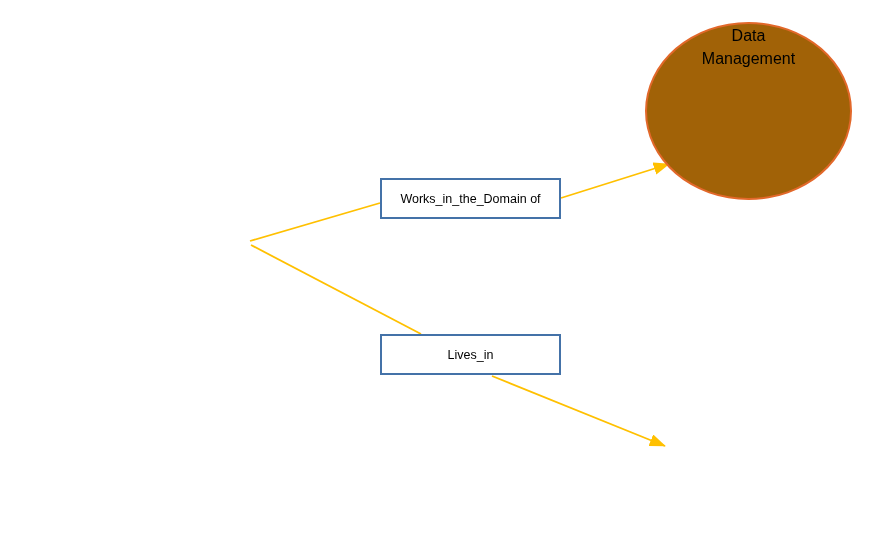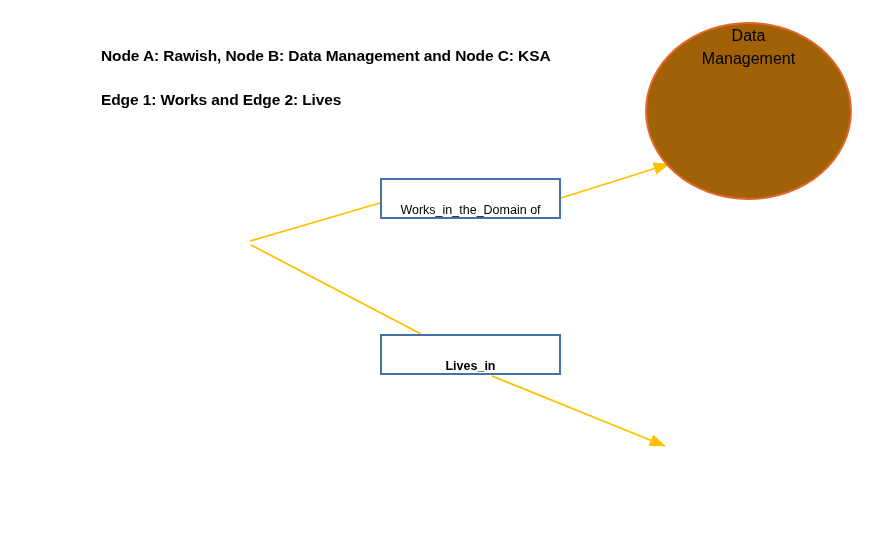--- a/index.html
+++ b/index.html
@@ -57,38 +57,36 @@
   #node-rawish  { left: 50px;  top: 160px; width: 200px; height: 162px; }
   #node-data-management { left: 645px; top: 22px;  width: 207px; height: 178px; }
   #node-ksa     { left: 669px; top: 360px; width: 197px; height: 162px; }
 
   .edge-label-box {
     position: absolute;
     box-sizing: border-box;
     border: 2px solid #4472A8;
     background: #ffffff;
     display: flex;
-    align-items: flex-end;
+    align-items: center;
     justify-content: center;
   }
   .edge-label-text {
     font-size: 12.5px;
     color: #000000;
     white-space: nowrap;
   }
   #edge-label-works { left: 380px; top: 178px; width: 181px; height: 41px; }
-  #edge-label-lives { left: 380px; top: 334px; width: 181px; height: 41px; font-weight: bold; }
+  #edge-label-lives { left: 380px; top: 334px; width: 181px; height: 41px; }
 </style>
 </head>
 <body>
 
 <div id="canvas">
 
-  <div class="caption-line" id="caption-line-1">Node A: Rawish, Node B: Data Management and Node C: KSA</div>
-  <div class="caption-line" id="caption-line-2">Edge 1: Works and Edge 2: Lives</div>
 
   <svg id="edge-layer" viewBox="0 0 893 539">
     <defs>
       <marker id="arrowhead-works" markerWidth="9" markerHeight="7" refX="8.5" refY="3.5" orient="auto" markerUnits="strokeWidth">
         <polygon points="0 0, 9 3.5, 0 7" fill="#FFC000"></polygon>
       </marker>
       <marker id="arrowhead-lives" markerWidth="9" markerHeight="7" refX="8.5" refY="3.5" orient="auto" markerUnits="strokeWidth">
         <polygon points="0 0, 9 3.5, 0 7" fill="#FFC000"></polygon>
       </marker>
     </defs>

